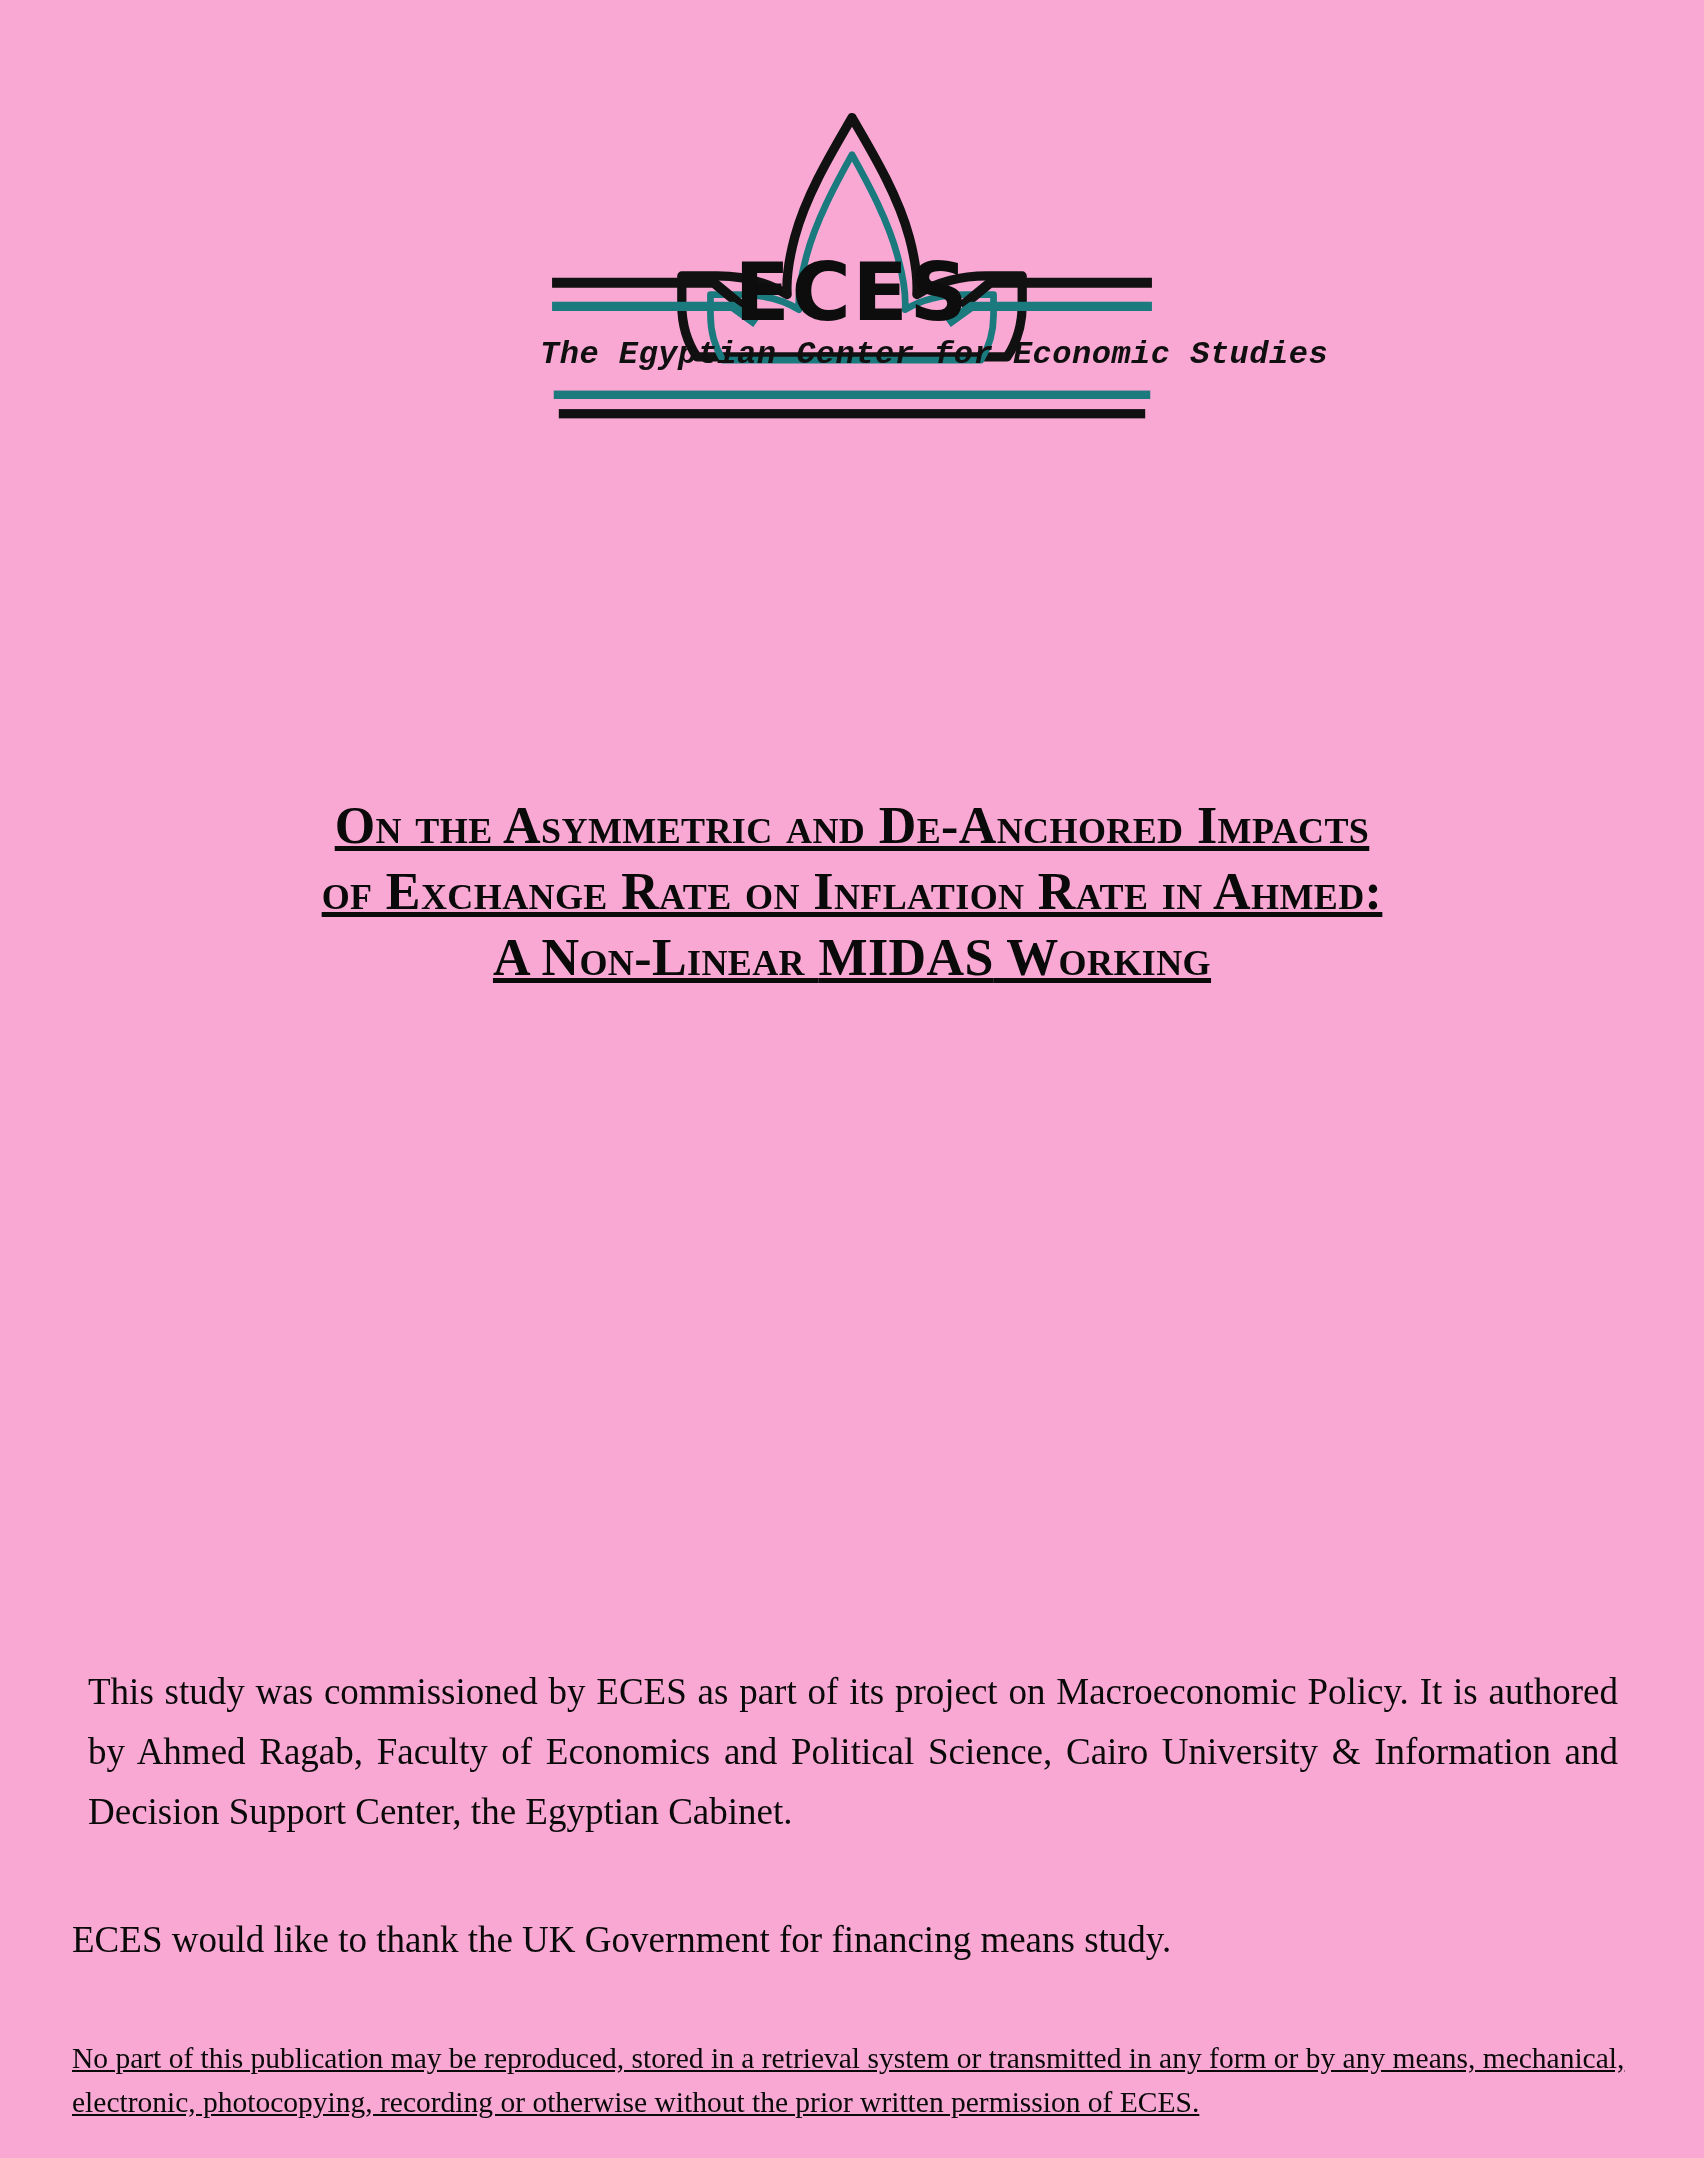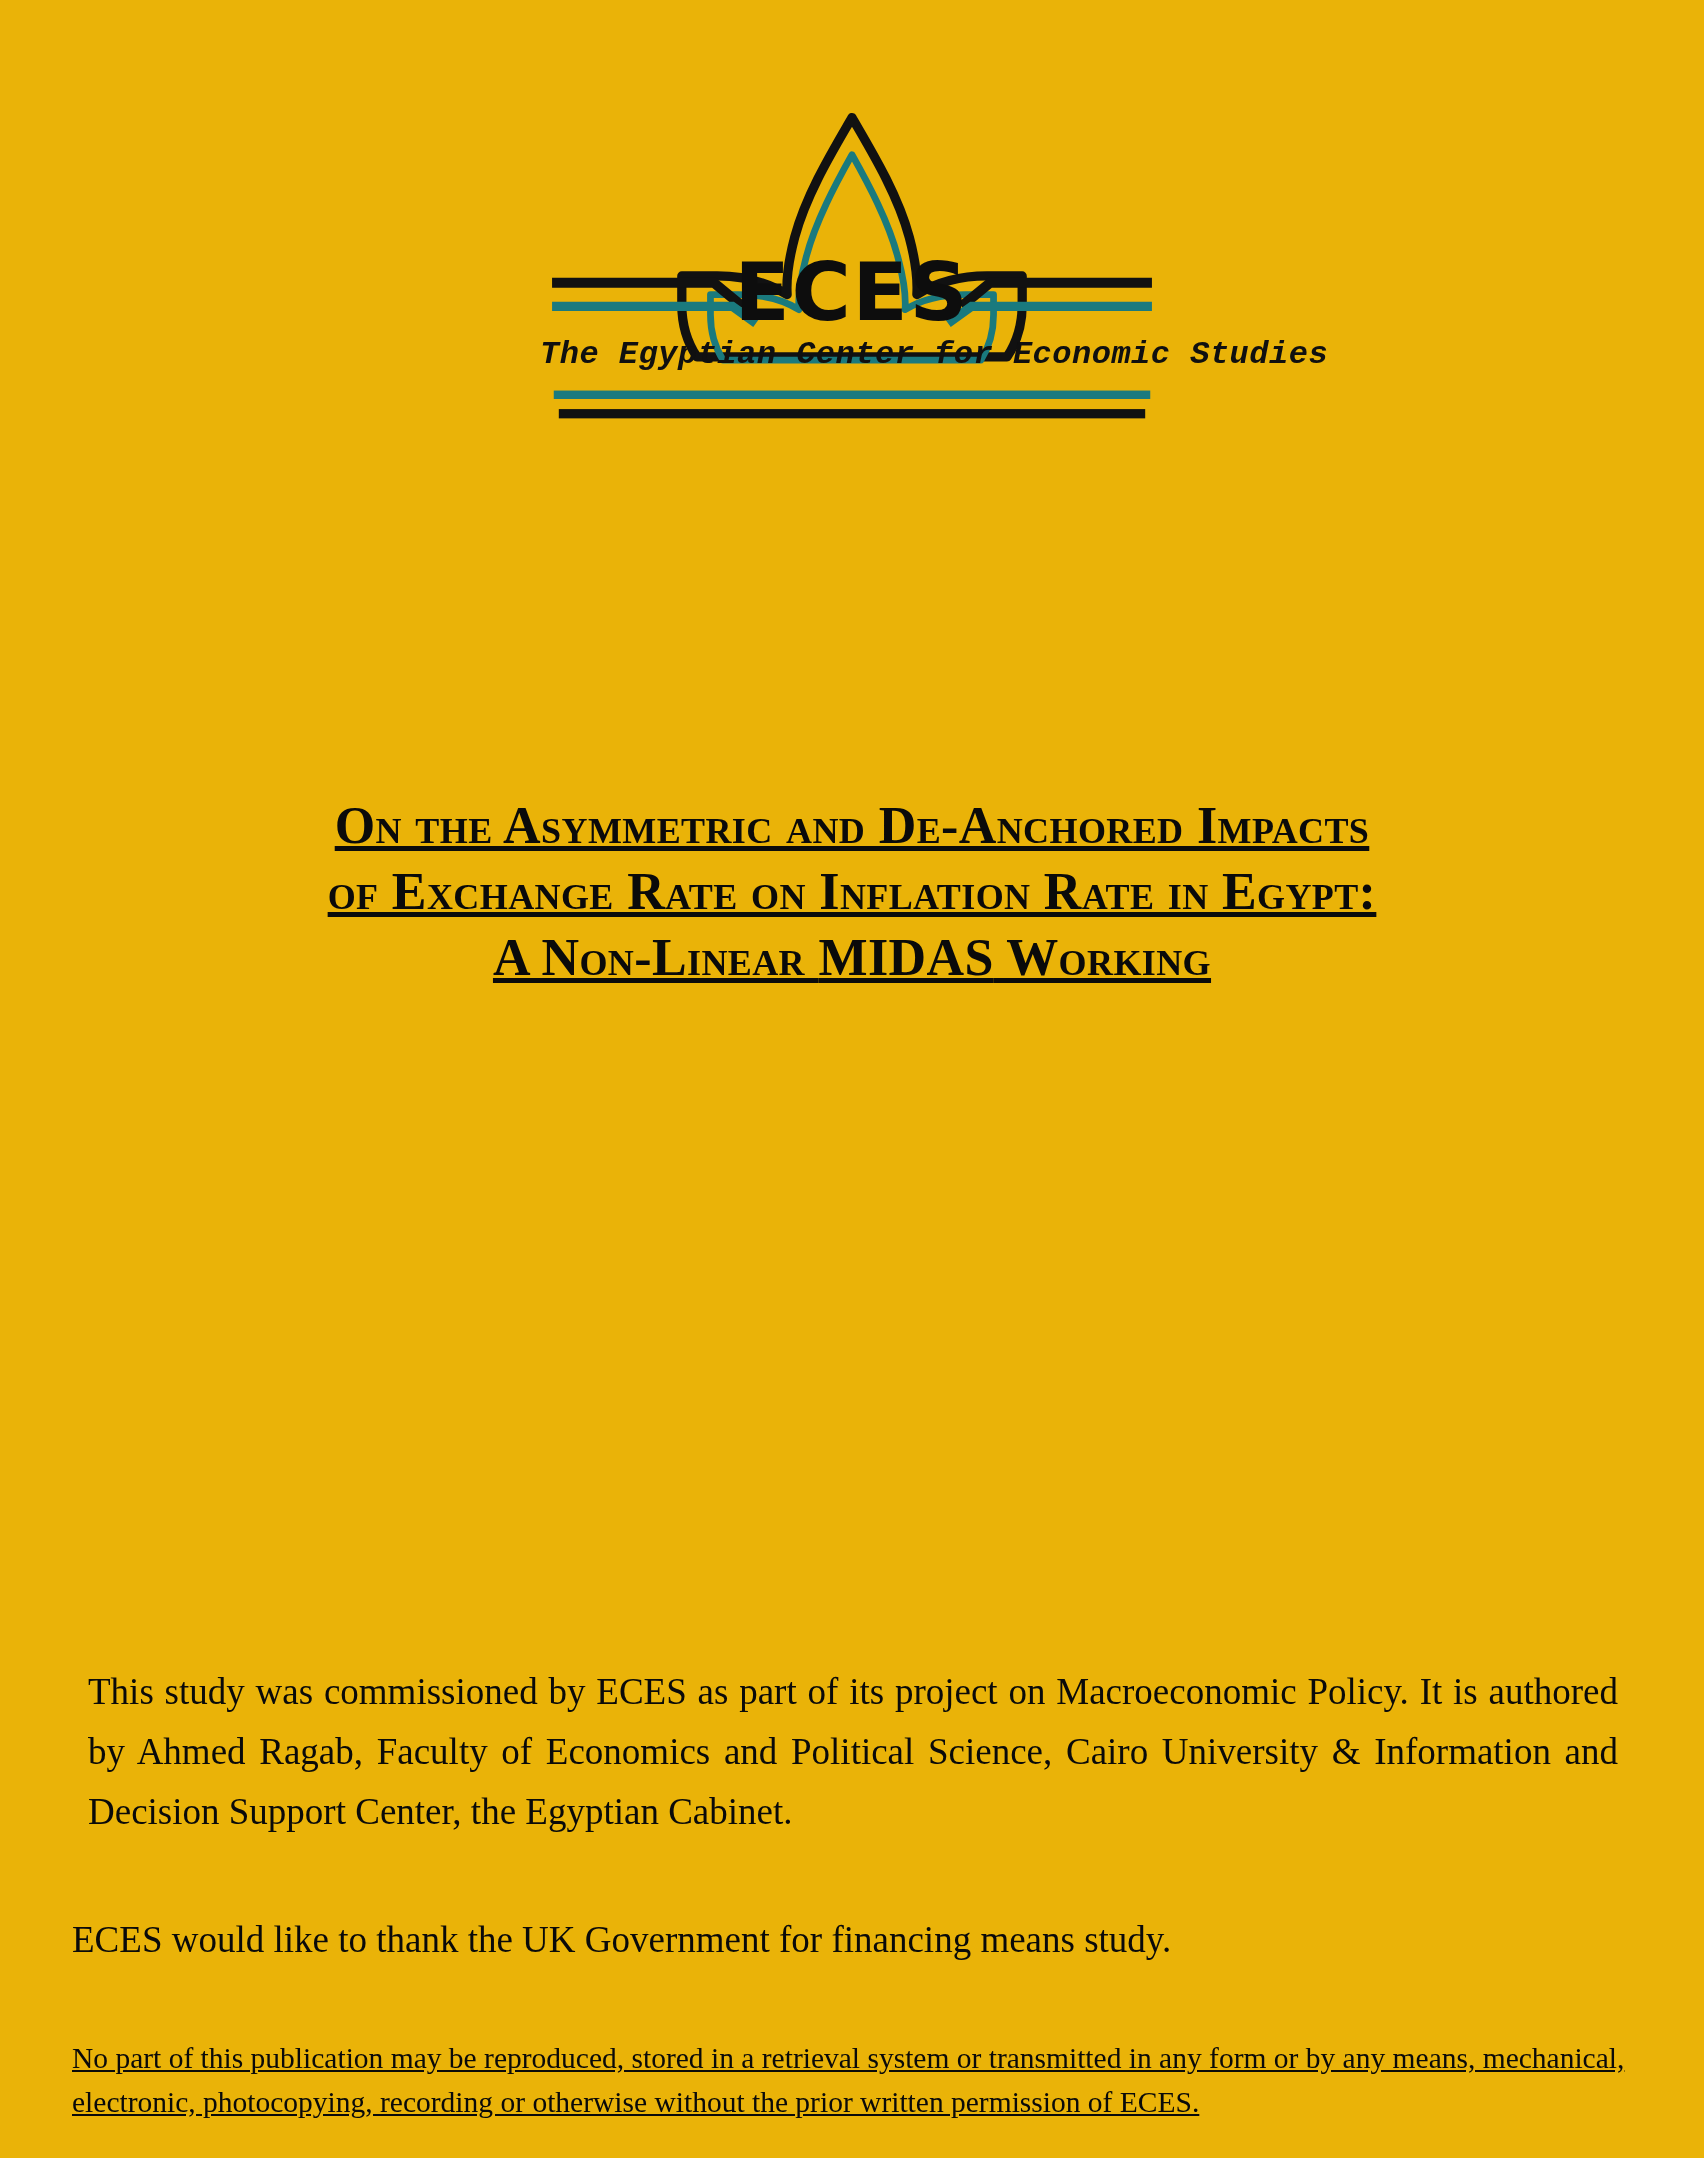--- a/index.html
+++ b/index.html
@@ -6,21 +6,21 @@
   html, body {
     margin: 0;
     padding: 0;
     background: #ffffff;
   }
 
   .page {
     position: relative;
     width: 1704px;
     height: 2159px;
-    background: #eab308;
+    background: #f9a8d4;
     overflow: hidden;
     font-family: "Liberation Serif", "DejaVu Serif", serif;
     color: #0b0b0b;
     -webkit-font-smoothing: antialiased;
   }
 
   
   .logo-block {
     position: absolute;
     left: 50%;
@@ -199,21 +199,21 @@
       <rect x="16" y="352" width="708" height="10" fill="#1a7a7e"></rect>
       <rect x="22" y="374" width="696" height="11" fill="#111111"></rect>
     </svg>
 
 
     <div class="logo-tagline">The Egyptian Center for Economic Studies</div>
   </div>
 
   <div class="title-block">
     <div class="title-line">On the Asymmetric and De-Anchored Impacts</div>
-    <div class="title-line">of Exchange Rate on Inflation Rate in Egypt:</div>
+    <div class="title-line">of Exchange Rate on Inflation Rate in Ahmed:</div>
     <div class="title-line"><span>A Non-Linear </span><span class="caps">MIDAS</span><span> Working</span></div>
   </div>
 
 
   <div class="body-block">
     <p class="para-lg">This study was commissioned by ECES as part of its project on Macroeconomic Policy. It is authored by Ahmed Ragab, Faculty of Economics and Political Science, Cairo University &amp; Information and Decision Support Center, the Egyptian Cabinet.</p>
 
     <p class="para-thanks">ECES would like to thank the UK Government for financing means study.</p>
 
     <p class="para-sm">No part of this publication may be reproduced, stored in a retrieval system or transmitted in any form or by any means, mechanical, electronic, photocopying, recording or otherwise without the prior written permission of ECES.</p>

